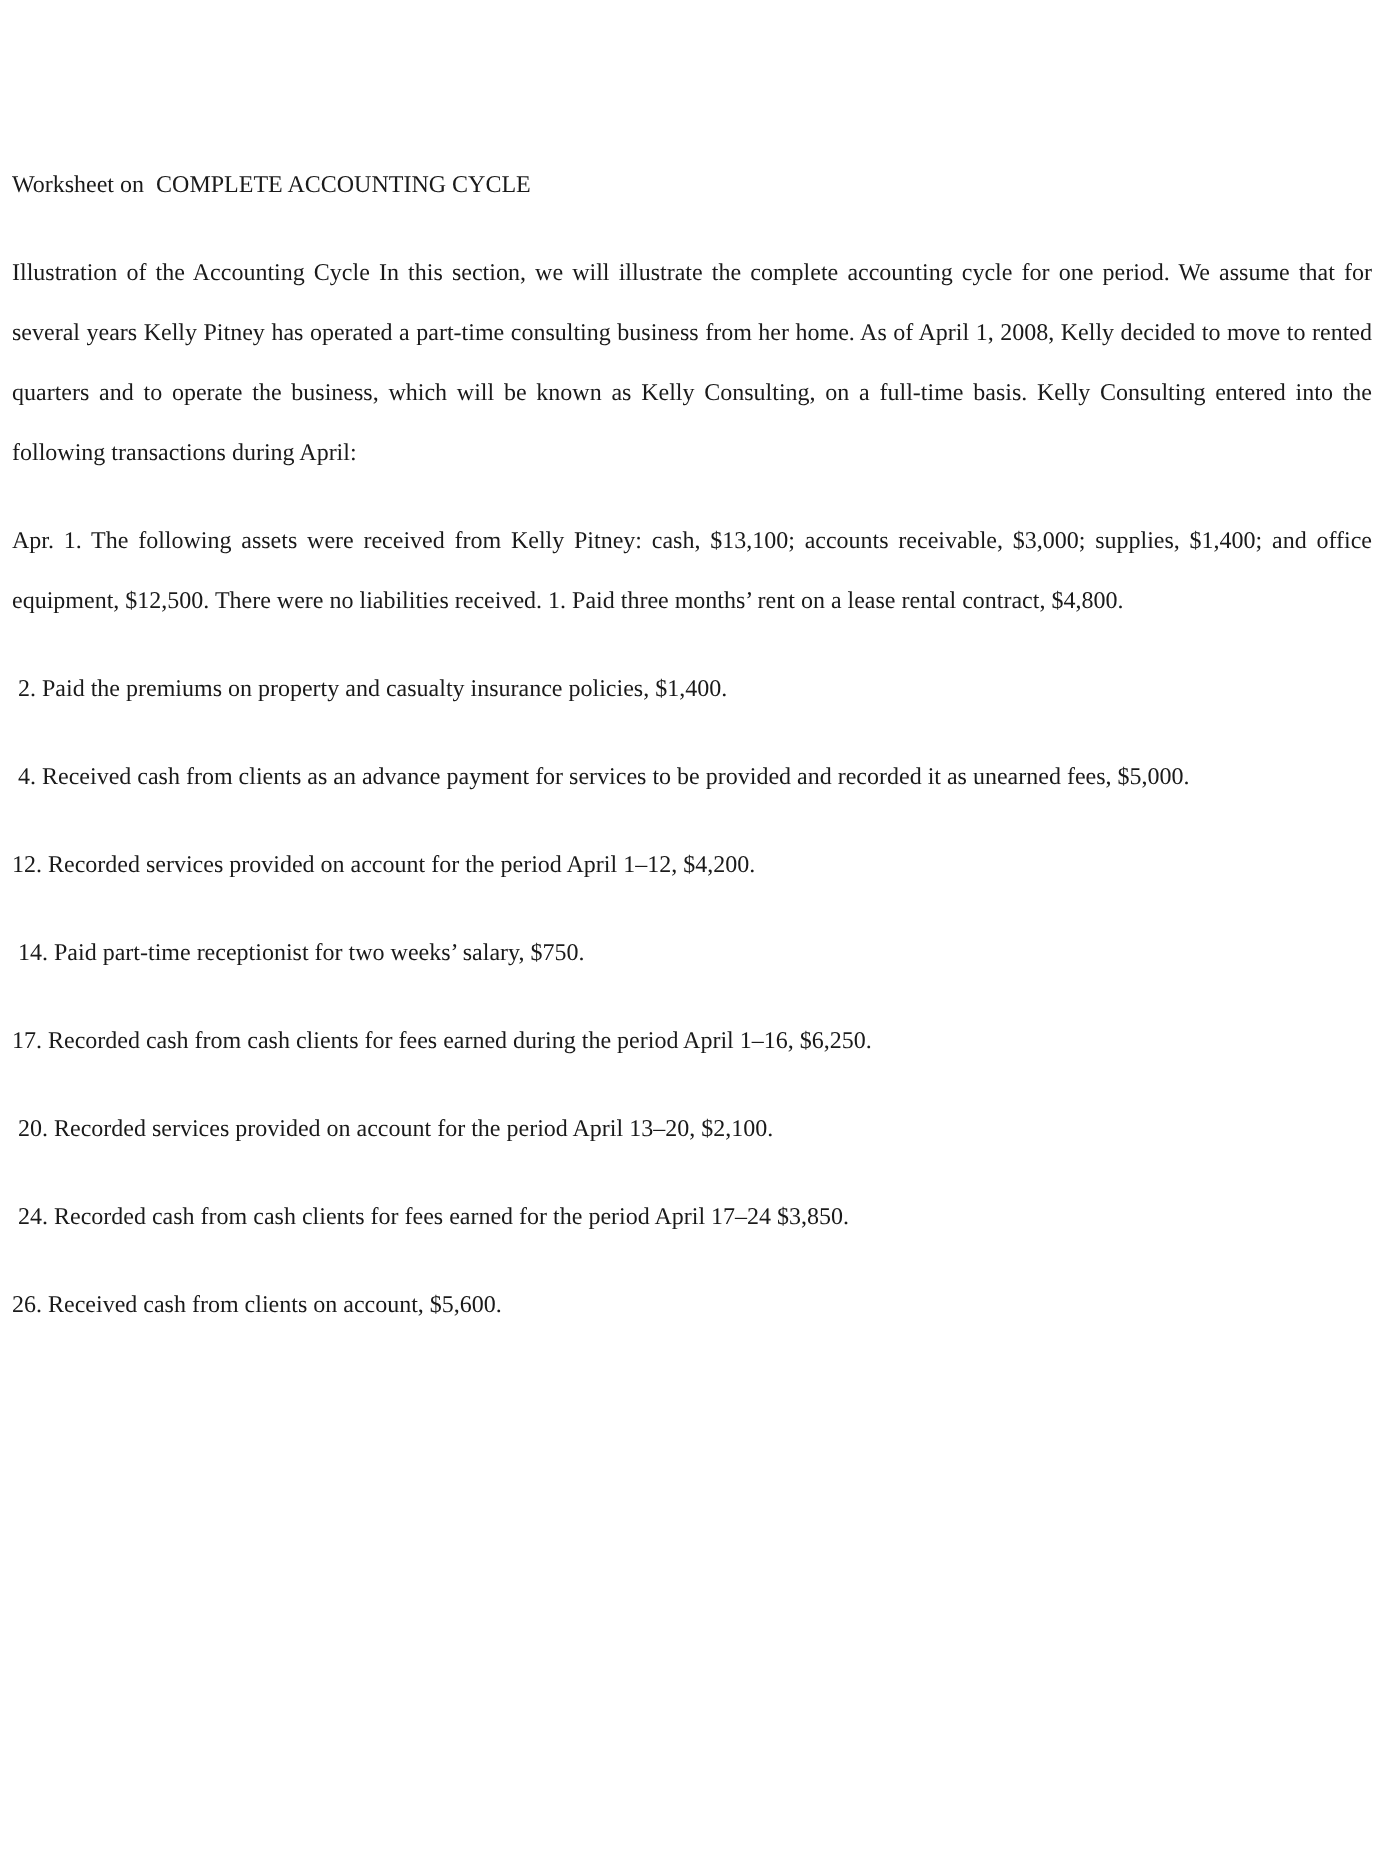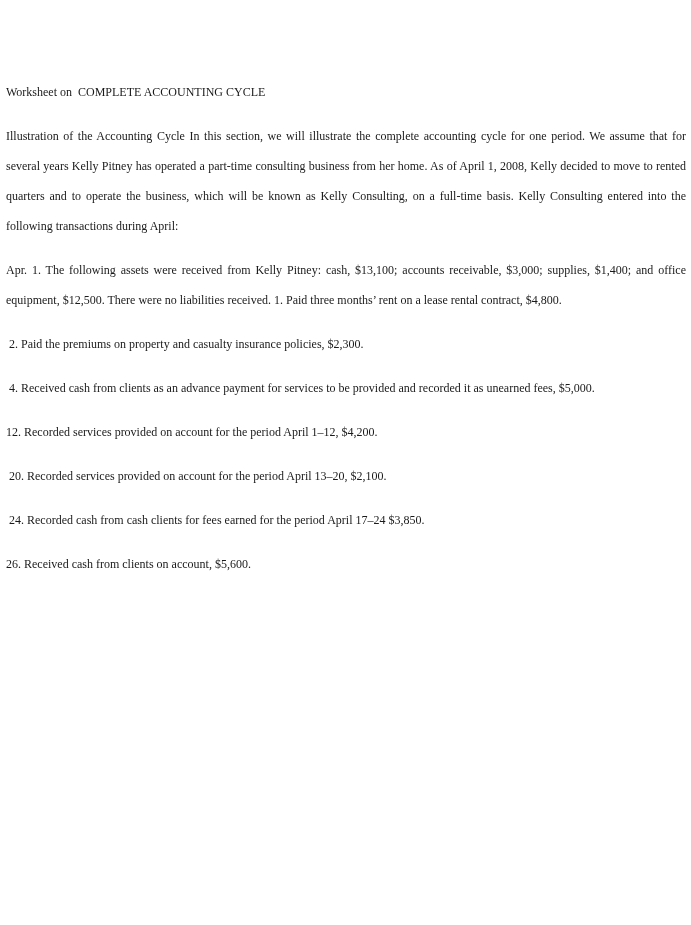--- a/index.html
+++ b/index.html
@@ -31,20 +31,22 @@
   }
 </style>
 </head>
 <body>
 
 <div class="page">
   <p class="para single">Worksheet on  COMPLETE ACCOUNTING CYCLE</p>
   <p class="para">Illustration of the Accounting Cycle In this section, we will illustrate the complete accounting cycle for one period. We assume that for several years Kelly Pitney has operated a part-time consulting business from her home. As of April 1, 2008, Kelly decided to move to rented quarters and to operate the business, which will be known as Kelly Consulting, on a full-time basis. Kelly Consulting entered into the following transactions during April:</p>
   <div>
       <p class="para">Apr. 1. The following assets were received from Kelly Pitney: cash, $13,100; accounts receivable, $3,000; supplies, $1,400; and office equipment, $12,500. There were no liabilities received. 1. Paid three months’ rent on a lease rental contract, $4,800.</p>
-      <p class="para"> 2. Paid the premiums on property and casualty insurance policies, $2,300.</p>
+      <p class="para"> 2. Paid the premiums on property and casualty insurance policies, $1,400.</p>
       <p class="para"> 4. Received cash from clients as an advance payment for services to be provided and recorded it as unearned fees, $5,000.</p>
       <p class="para">12. Recorded services provided on account for the period April 1–12, $4,200.</p>
+      <p class="para"> 14. Paid part-time receptionist for two weeks’ salary, $750.</p>
+      <p class="para">17. Recorded cash from cash clients for fees earned during the period April 1–16, $6,250.</p>
       <p class="para"> 20. Recorded services provided on account for the period April 13–20, $2,100.</p>
       <p class="para"> 24. Recorded cash from cash clients for fees earned for the period April 17–24 $3,850.</p>
       <p class="para">26. Received cash from clients on account, $5,600.</p>
     </div>
 </div>
 
 </body></html>

